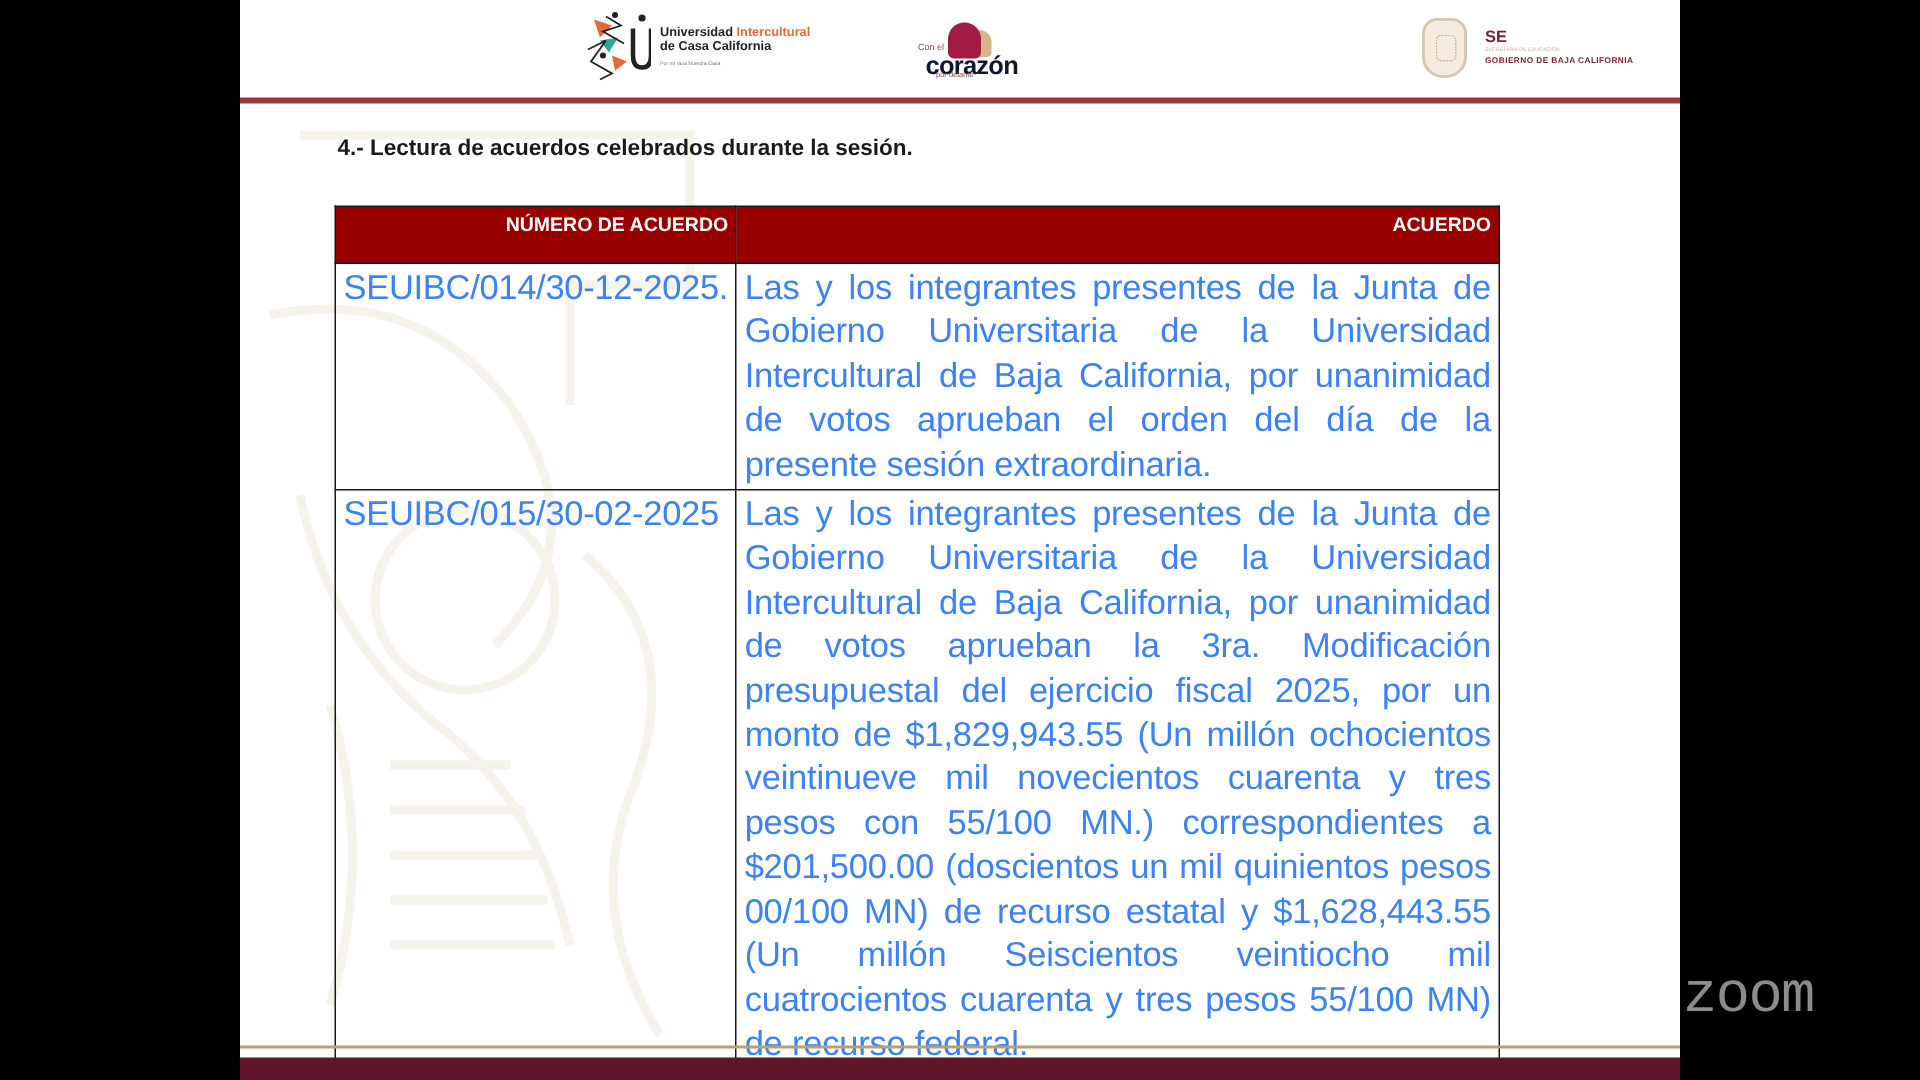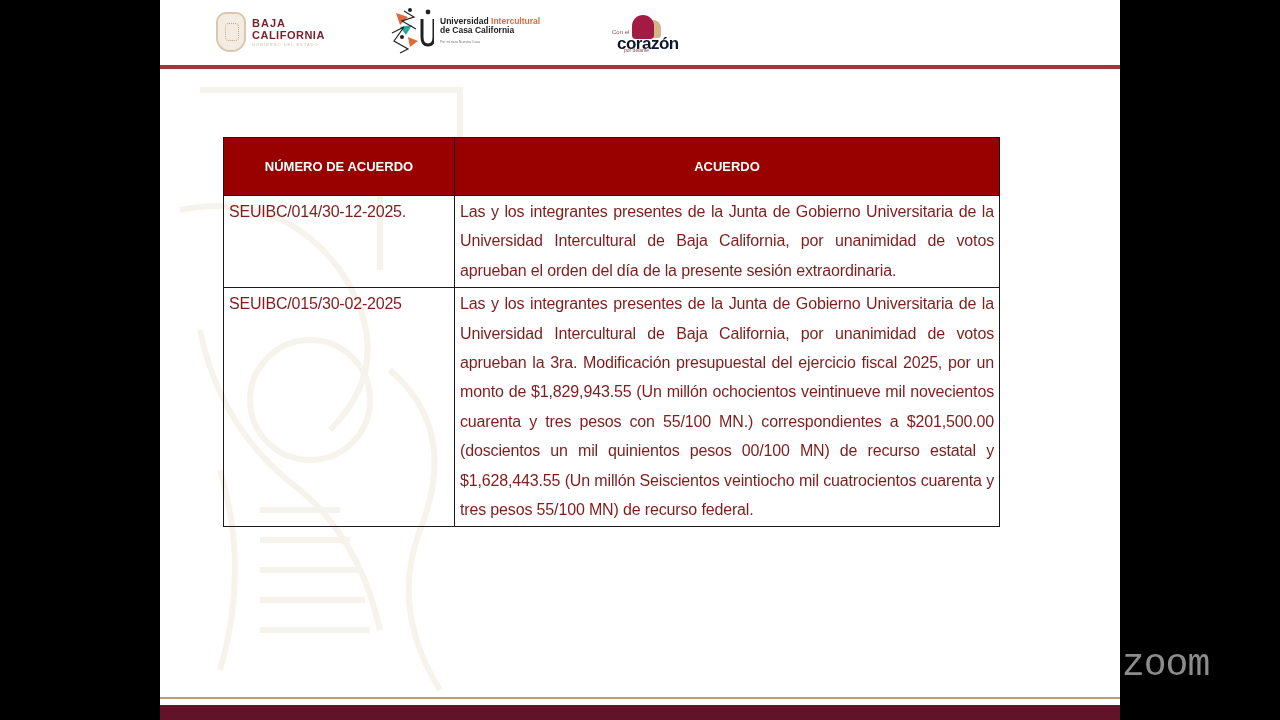--- a/index.html
+++ b/index.html
@@ -68,26 +68,26 @@
       position: absolute; left: 65px; top: 90px; font-size: 15px; font-weight: bold; color: #1a1a1a;
       font-family: "Liberation Sans", "DejaVu Sans", sans-serif;
     }
 
     table.agreements {
       position: absolute; left: 63px; top: 137px; width: 777px;
       border-collapse: collapse; background: transparent;
       font-family: "Liberation Sans Narrow", "Liberation Sans", "DejaVu Sans Condensed", sans-serif;
     }
     table.agreements th {
-      background: #990000; color: #fff; text-align: center; vertical-align: top;
-      font-size: 13px; font-weight: bold; padding: 21px 5px; height: 38px;
+      background: #990000; color: #fff; text-align: right; vertical-align: top;
+      font-size: 13px; font-weight: bold; padding: 4px 5px; height: 38px;
       border: 1px solid #1a1a1a;
     }
     table.agreements td {
-      vertical-align: top; border: 1px solid #1a1a1a; font-size: 16px; color: #7f1d1d;
+      vertical-align: top; border: 1px solid #1a1a1a; font-size: 23px; color: #3b82f6;
       line-height: 29.4px; padding: 1px 5px 2px 5px;
     }
     table.agreements td.num { width: 231px; white-space: nowrap; letter-spacing: -0.2px; }
     table.agreements td.text { text-align: justify; letter-spacing: -0.15px; }
 
     .footer-gold {
       position: absolute; left: 0; top: 697px; width: 960px; height: 2px; background: #b8a071;
     }
     .footer-bar {
       position: absolute; left: 0; top: 705px; width: 960px; height: 15px; background: #611329;
@@ -109,28 +109,20 @@
       <path d="M20 140 Q120 120 180 200 Q240 290 170 360"></path>
       <path d="M40 260 Q60 360 140 420 Q200 470 220 560"></path>
       <circle cx="150" cy="330" r="60"></circle>
       <path d="M60 400 Q90 500 60 600"></path>
       <path d="M100 440 L180 440 M100 470 L190 470 M100 500 L200 500 M100 530 L205 530 M100 560 L210 560"></path>
       <path d="M230 300 Q300 360 260 460 Q230 540 280 620"></path>
     </g>
   </svg>
 
   <div class="header">
-    <div class="logo logo-bc">
-      <div class="crest"></div>
-      <div class="bc-text">
-        <span class="t1">BAJA</span>
-        <span class="t2">CALIFORNIA</span>
-        <span class="t3">GOBIERNO DEL ESTADO</span>
-      </div>
-    </div>
 
     <div class="logo logo-uibc">
       <svg class="uibc-mark" viewBox="0 0 44 48">
         <polygon points="6,6 18,10 10,18" fill="#e06a3b"></polygon>
         <polygon points="10,20 22,18 16,28" fill="#2aa89a"></polygon>
         <polygon points="18,30 28,34 20,40" fill="#e06a3b"></polygon>
         <polyline points="2,26 14,20 4,34 18,42 10,46" fill="none" stroke="#222" stroke-width="1.2"></polyline>
         <polyline points="14,4 24,10 12,14 26,22" fill="none" stroke="#222" stroke-width="1.2"></polyline>
         <circle cx="20" cy="3" r="2" fill="#222"></circle>
         <circle cx="12" cy="30" r="2" fill="#222"></circle>
@@ -147,23 +139,32 @@
     <div class="logo logo-corazon">
       <div class="corazon">
         <div class="heart2"></div>
         <div class="heart"></div>
         <span class="c1">Con el</span>
         <span class="c2">corazón</span>
         <span class="c3">por delante</span>
       </div>
     </div>
 
+    <div class="logo logo-se">
+      <div class="crest"></div>
+      <div class="se-text">
+        <span class="s1">SE</span>
+        <span class="s2">SECRETARÍA DE EDUCACIÓN</span>
+        <span class="s3">GOBIERNO DE BAJA CALIFORNIA</span>
+      </div>
+    </div>
   </div>
   <div class="header-line"></div>
 
+  <div class="section-title">4.- Lectura de acuerdos celebrados durante la sesión.</div>
 
   <table class="agreements">
     <thead>
       <tr>
         <th style="width:231px">NÚMERO DE ACUERDO</th>
         <th>ACUERDO</th>
       </tr>
     </thead>
     <tbody>
       <tr>

